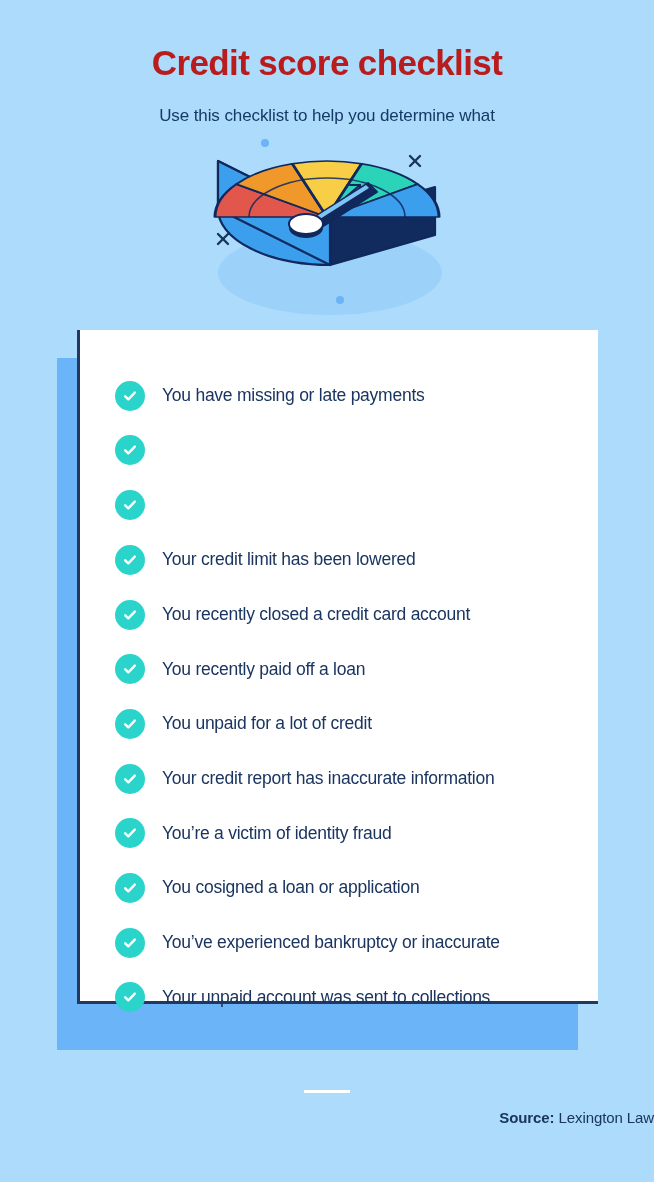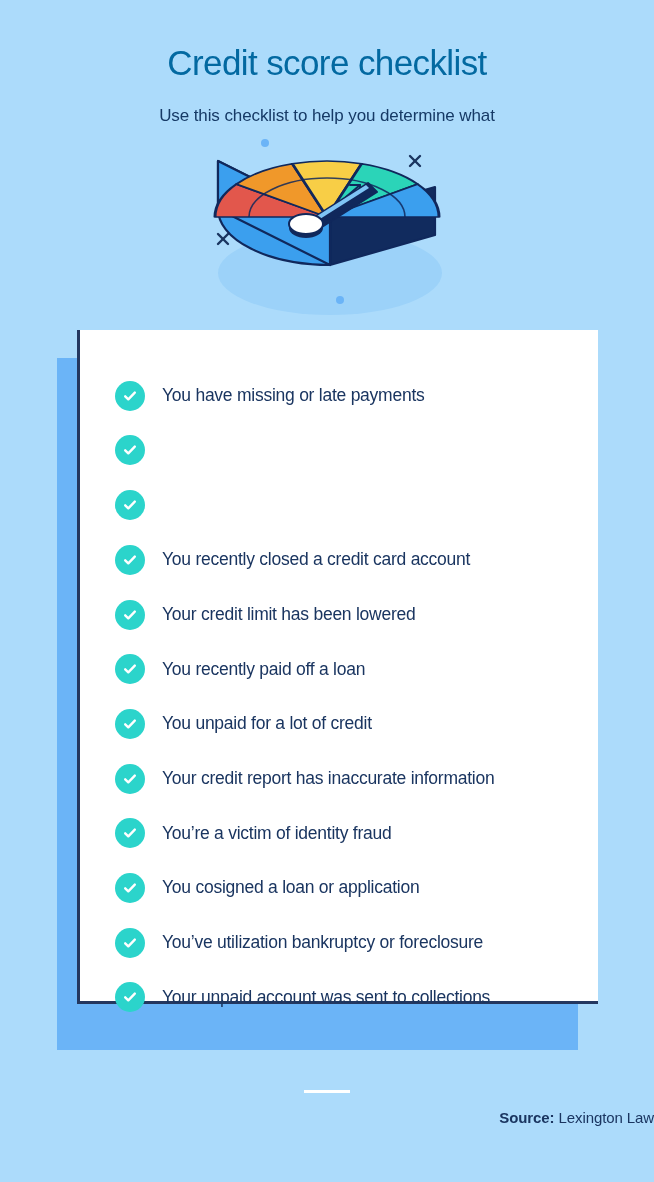--- a/index.html
+++ b/index.html
@@ -17,22 +17,22 @@
   }
 
   
   .header {
     padding-top: 44px;
     text-align: center;
   }
 
   .page-title {
     font-size: 35px;
-    font-weight: normal;
-    color: #0369a1;
+    font-weight: bold;
+    color: #b91c1c;
     letter-spacing: -0.6px;
     line-height: 1.1;
   }
 
   .page-subtitle {
     margin-top: 22px;
     font-size: 17px;
     color: #163A66;
     line-height: 1.35;
     letter-spacing: -0.1px;
@@ -215,36 +215,36 @@
             <path d="M3.2 8.3 L6.3 11.3 L12.8 4.6" fill="none" stroke="#FFFFFF" stroke-width="2.4" stroke-linecap="round" stroke-linejoin="round"></path>
           </svg>
         </span>
       </li>
       <li class="checklist-item">
         <span class="check-badge">
           <svg width="16" height="16" viewBox="0 0 16 16" aria-hidden="true">
             <path d="M3.2 8.3 L6.3 11.3 L12.8 4.6" fill="none" stroke="#FFFFFF" stroke-width="2.4" stroke-linecap="round" stroke-linejoin="round"></path>
           </svg>
         </span>
+        <span class="item-label">Your credit limit has been lowered</span>
+      </li>
+      <li class="checklist-item">
+        <span class="check-badge">
+          <svg width="16" height="16" viewBox="0 0 16 16" aria-hidden="true">
+            <path d="M3.2 8.3 L6.3 11.3 L12.8 4.6" fill="none" stroke="#FFFFFF" stroke-width="2.4" stroke-linecap="round" stroke-linejoin="round"></path>
+          </svg>
+        </span>
         <span class="item-label">You recently closed a credit card account</span>
       </li>
       <li class="checklist-item">
         <span class="check-badge">
           <svg width="16" height="16" viewBox="0 0 16 16" aria-hidden="true">
             <path d="M3.2 8.3 L6.3 11.3 L12.8 4.6" fill="none" stroke="#FFFFFF" stroke-width="2.4" stroke-linecap="round" stroke-linejoin="round"></path>
           </svg>
         </span>
-        <span class="item-label">Your credit limit has been lowered</span>
-      </li>
-      <li class="checklist-item">
-        <span class="check-badge">
-          <svg width="16" height="16" viewBox="0 0 16 16" aria-hidden="true">
-            <path d="M3.2 8.3 L6.3 11.3 L12.8 4.6" fill="none" stroke="#FFFFFF" stroke-width="2.4" stroke-linecap="round" stroke-linejoin="round"></path>
-          </svg>
-        </span>
         <span class="item-label">You recently paid off a loan</span>
       </li>
       <li class="checklist-item">
         <span class="check-badge">
           <svg width="16" height="16" viewBox="0 0 16 16" aria-hidden="true">
             <path d="M3.2 8.3 L6.3 11.3 L12.8 4.6" fill="none" stroke="#FFFFFF" stroke-width="2.4" stroke-linecap="round" stroke-linejoin="round"></path>
           </svg>
         </span>
         <span class="item-label">You unpaid for a lot of credit</span>
       </li>
@@ -271,21 +271,21 @@
           </svg>
         </span>
         <span class="item-label">You cosigned a loan or application</span>
       </li>
       <li class="checklist-item">
         <span class="check-badge">
           <svg width="16" height="16" viewBox="0 0 16 16" aria-hidden="true">
             <path d="M3.2 8.3 L6.3 11.3 L12.8 4.6" fill="none" stroke="#FFFFFF" stroke-width="2.4" stroke-linecap="round" stroke-linejoin="round"></path>
           </svg>
         </span>
-        <span class="item-label">You’ve utilization bankruptcy or foreclosure</span>
+        <span class="item-label">You’ve experienced bankruptcy or inaccurate</span>
       </li>
       <li class="checklist-item">
         <span class="check-badge">
           <svg width="16" height="16" viewBox="0 0 16 16" aria-hidden="true">
             <path d="M3.2 8.3 L6.3 11.3 L12.8 4.6" fill="none" stroke="#FFFFFF" stroke-width="2.4" stroke-linecap="round" stroke-linejoin="round"></path>
           </svg>
         </span>
         <span class="item-label">Your unpaid account was sent to collections</span>
       </li>
     </ul>

